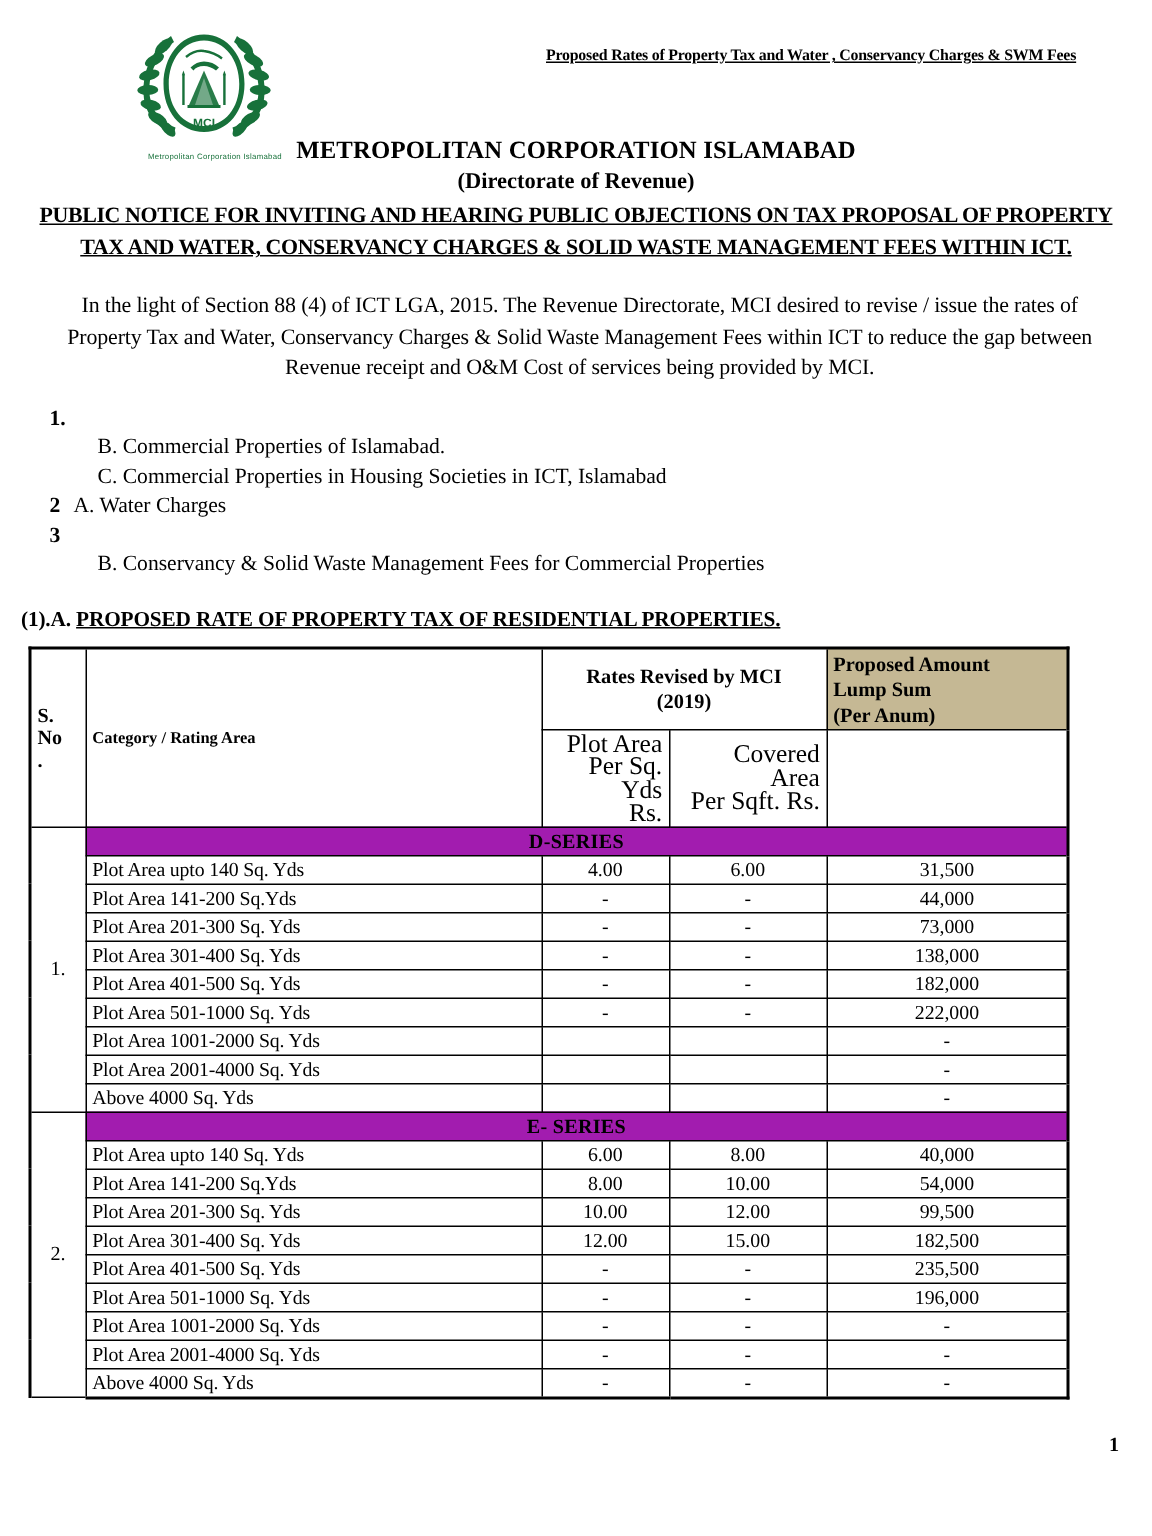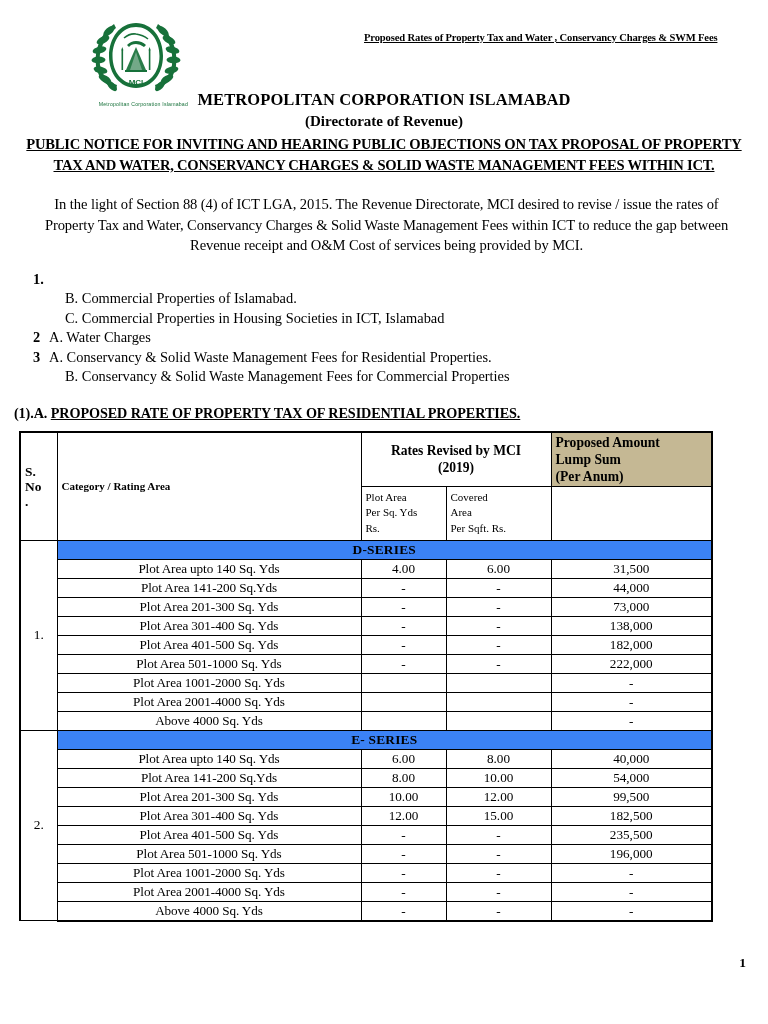--- a/index.html
+++ b/index.html
@@ -174,45 +174,45 @@
     font-size: 13.6px;
     text-align: left;
     vertical-align: top;
     padding-top: 3px;
     line-height: 17px;
     background: #c5b894;
     border-top: 2px solid #000 !important;
     border-right: 2px solid #000 !important;
   }
   .th-sub {
-    text-align: left;
-    font-size: 11px;
+    text-align: right;
+    font-size: 17px;
     line-height: 15.5px;
     vertical-align: middle;
     height: 54px;
   }
   .th-blank-prop { background: #ffffff; border-right: 2px solid #000 !important; }
 
   td.sno-cell {
     text-align: center;
     font-size: 13.4px;
     vertical-align: top;
     padding-top: 2px;
     border-left: 2px solid #000 !important;
   }
   td.series-band {
-    background: #3b82f6;
+    background: #a21caf;
     text-align: center;
     font-weight: bold;
     font-size: 13.4px;
     letter-spacing: 0.2px;
     border-right: 2px solid #000 !important;
   }
   td.cat-cell {
-    text-align: center;
+    text-align: left;
     padding-left: 6px;
     font-size: 13.2px;
     letter-spacing: -0.1px;
     white-space: nowrap;
   }
   td.num-cell { text-align: center; font-size: 13.2px; }
   td.prop-cell {
     text-align: center;
     font-size: 13.2px;
     border-right: 2px solid #000 !important;
@@ -314,21 +314,20 @@
       <span class="list-num"></span>
       <span class="list-indent"></span>
       <span class="list-sub">C. Commercial Properties in Housing Societies in ICT, Islamabad</span>
     </div>
     <div class="list-line">
       <span class="list-num">2</span>
       <span class="list-sub">A. Water Charges</span>
     </div>
     <div class="list-line">
       <span class="list-num plain">3</span>
-      <span class="list-sub">A. Conservancy &amp; Solid Waste Management Fees for Residential Properties.</span>
     </div>
     <div class="list-line">
       <span class="list-num"></span>
       <span class="list-indent"></span>
       <span class="list-sub">B. Conservancy &amp; Solid Waste Management Fees for Commercial Properties</span>
     </div>
   </div>
 
   <div class="section-heading">
     <span>(1).A. </span><span class="u">PROPOSED RATE OF PROPERTY TAX OF RESIDENTIAL PROPERTIES.</span>

